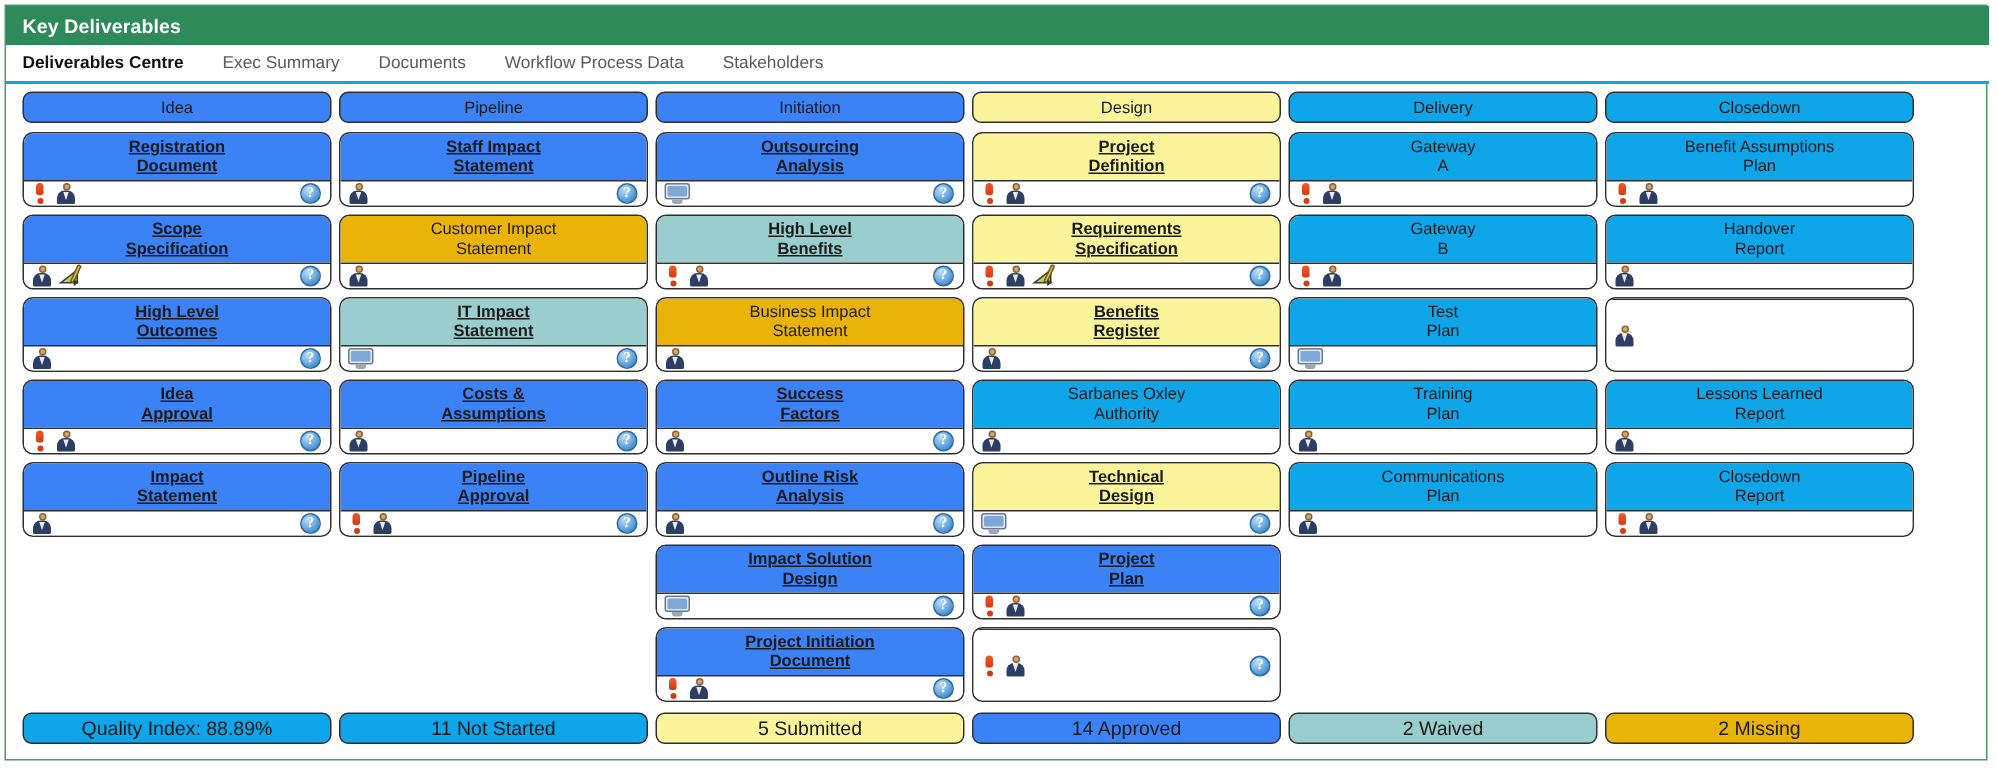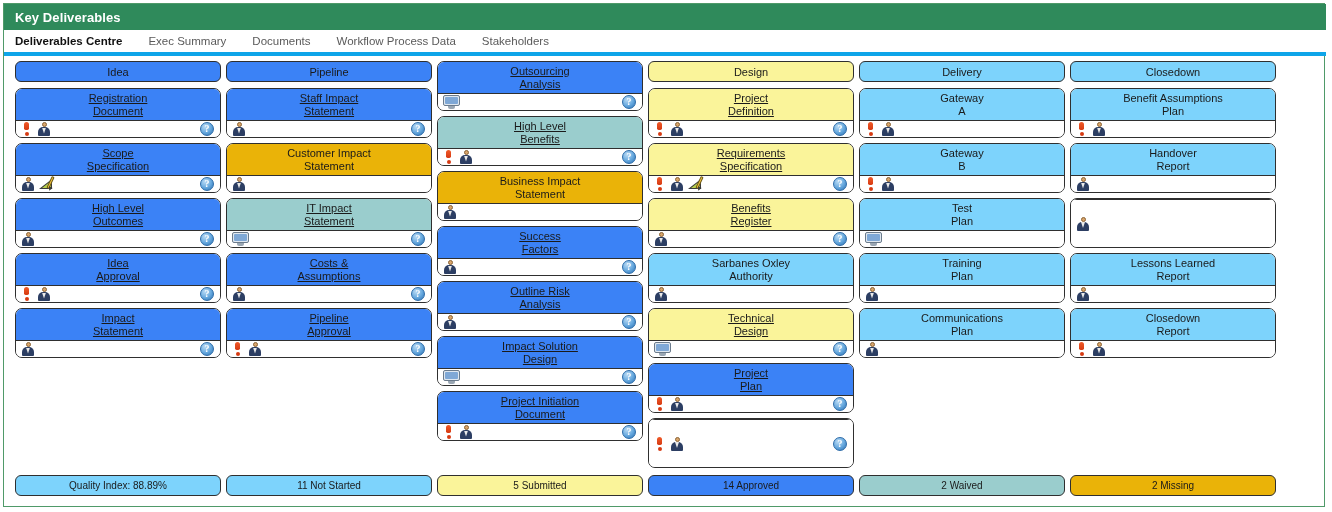--- a/index.html
+++ b/index.html
@@ -21,21 +21,21 @@
   .titlebar{
     position:absolute;left:0;top:0;width:1322px;height:26px;
     background:#2f8a5b;color:#ffffff;
     font-size:13px;font-weight:bold;
     display:flex;align-items:center;padding-left:11px;box-sizing:border-box;
     letter-spacing:.1px;
   }
   
   .navbar{
     position:absolute;left:0;top:26px;width:1322px;height:26px;
-    background:#ffffff;border-bottom:4px solid #0ea5e9;
+    background:#ffffff;border-bottom:2px solid #0ea5e9;
     display:flex;align-items:center;box-sizing:border-box;
     padding-left:11px;
     text-align:center;
   }
   .navitem{
     font-size:11.5px;color:#5a5a5a;margin-right:26px;cursor:pointer;white-space:nowrap;
   }
   .navitem.active{color:#111111;font-weight:bold;}
 
   
@@ -57,34 +57,34 @@
     border:1px solid #2f2f2f;border-radius:7px;box-sizing:border-box;
     margin-bottom:5px;overflow:hidden;background:#ffffff;
     height:50px;display:flex;flex-direction:column;
   }
   .card .titlezone{
     flex:0 0 31px;display:flex;flex-direction:column;
     align-items:center;justify-content:center;
     line-height:12.5px;font-size:11px;text-align:center;color:#1a1a1a;
     padding:0 4px;box-sizing:border-box;
   }
-  .card .titlezone.linked span{text-decoration:underline;}
+  .card .titlezone.linked span{text-decoration:underline;font-weight:bold;}
   .card .iconzone{
     flex:1 1 auto;border-top:1px solid #2f2f2f;background:#ffffff;
     display:flex;align-items:center;position:relative;padding-left:5px;box-sizing:border-box;
   }
   .card.noicons .iconzone{border-top:1px solid #2f2f2f;}
   .spacer-card{height:50px;margin-bottom:5px;visibility:hidden;}
 
   
   .fill-green{background:#3b82f6;}
   .fill-yellow{background:#faf49a;}
   .fill-teal{background:#9acdcd;}
   .fill-red{background:#eab308;}
-  .fill-white{background:#7dd3fc;}
+  .fill-white{background:#0ea5e9;}
 
   
   .ic{display:inline-block;position:relative;flex:0 0 auto;}
   .ic-excl{width:11px;height:14px;margin-right:5px;}
   .ic-excl .bulb{
     position:absolute;left:3px;top:0px;width:5px;height:8px;border-radius:3px 3px 2px 2px;
     background:linear-gradient(180deg,#f05a28 0%,#d63a12 100%);
   }
   .ic-excl .dot{
     position:absolute;left:3.5px;top:10px;width:4px;height:4px;border-radius:50%;
@@ -142,21 +142,21 @@
   }
 
   
   .legend{
     position:absolute;left:11px;top:471px;width:1256px;display:flex;gap:5px;
   }
   .legend .pill{
     width:206px;flex:0 0 206px;height:21px;
     border:1px solid #2f2f2f;border-radius:6px;box-sizing:border-box;
     display:flex;align-items:center;justify-content:center;
-    font-size:10px;color:#1a1a1a;
+    font-size:13px;color:#1a1a1a;
   }
 </style>
 </head>
 <body>
 
 <div id="app">
   <div class="frame">
 
     <div class="titlebar">
       <span>Key Deliverables</span>
@@ -333,20 +333,21 @@
                   <span class="body"></span>
                   <span class="shirt"></span>
                 </span>
                 <span class="ic-help">?</span>
               </div>
             </div>
             <div class="spacer-card"></div>
             <div class="spacer-card"></div>
           </div>
           <div class="col">
+            <div class="phase fill-green">Initiation</div>
             <div class="card">
               <div class="titlezone fill-green linked">
                 <span>Outsourcing</span>
                 <span>Analysis</span>
               </div>
               <div class="iconzone">
                 <span class="ic ic-monitor">
                   <span class="scr"></span>
                   <span class="glass"></span>
                   <span class="stand"></span>

